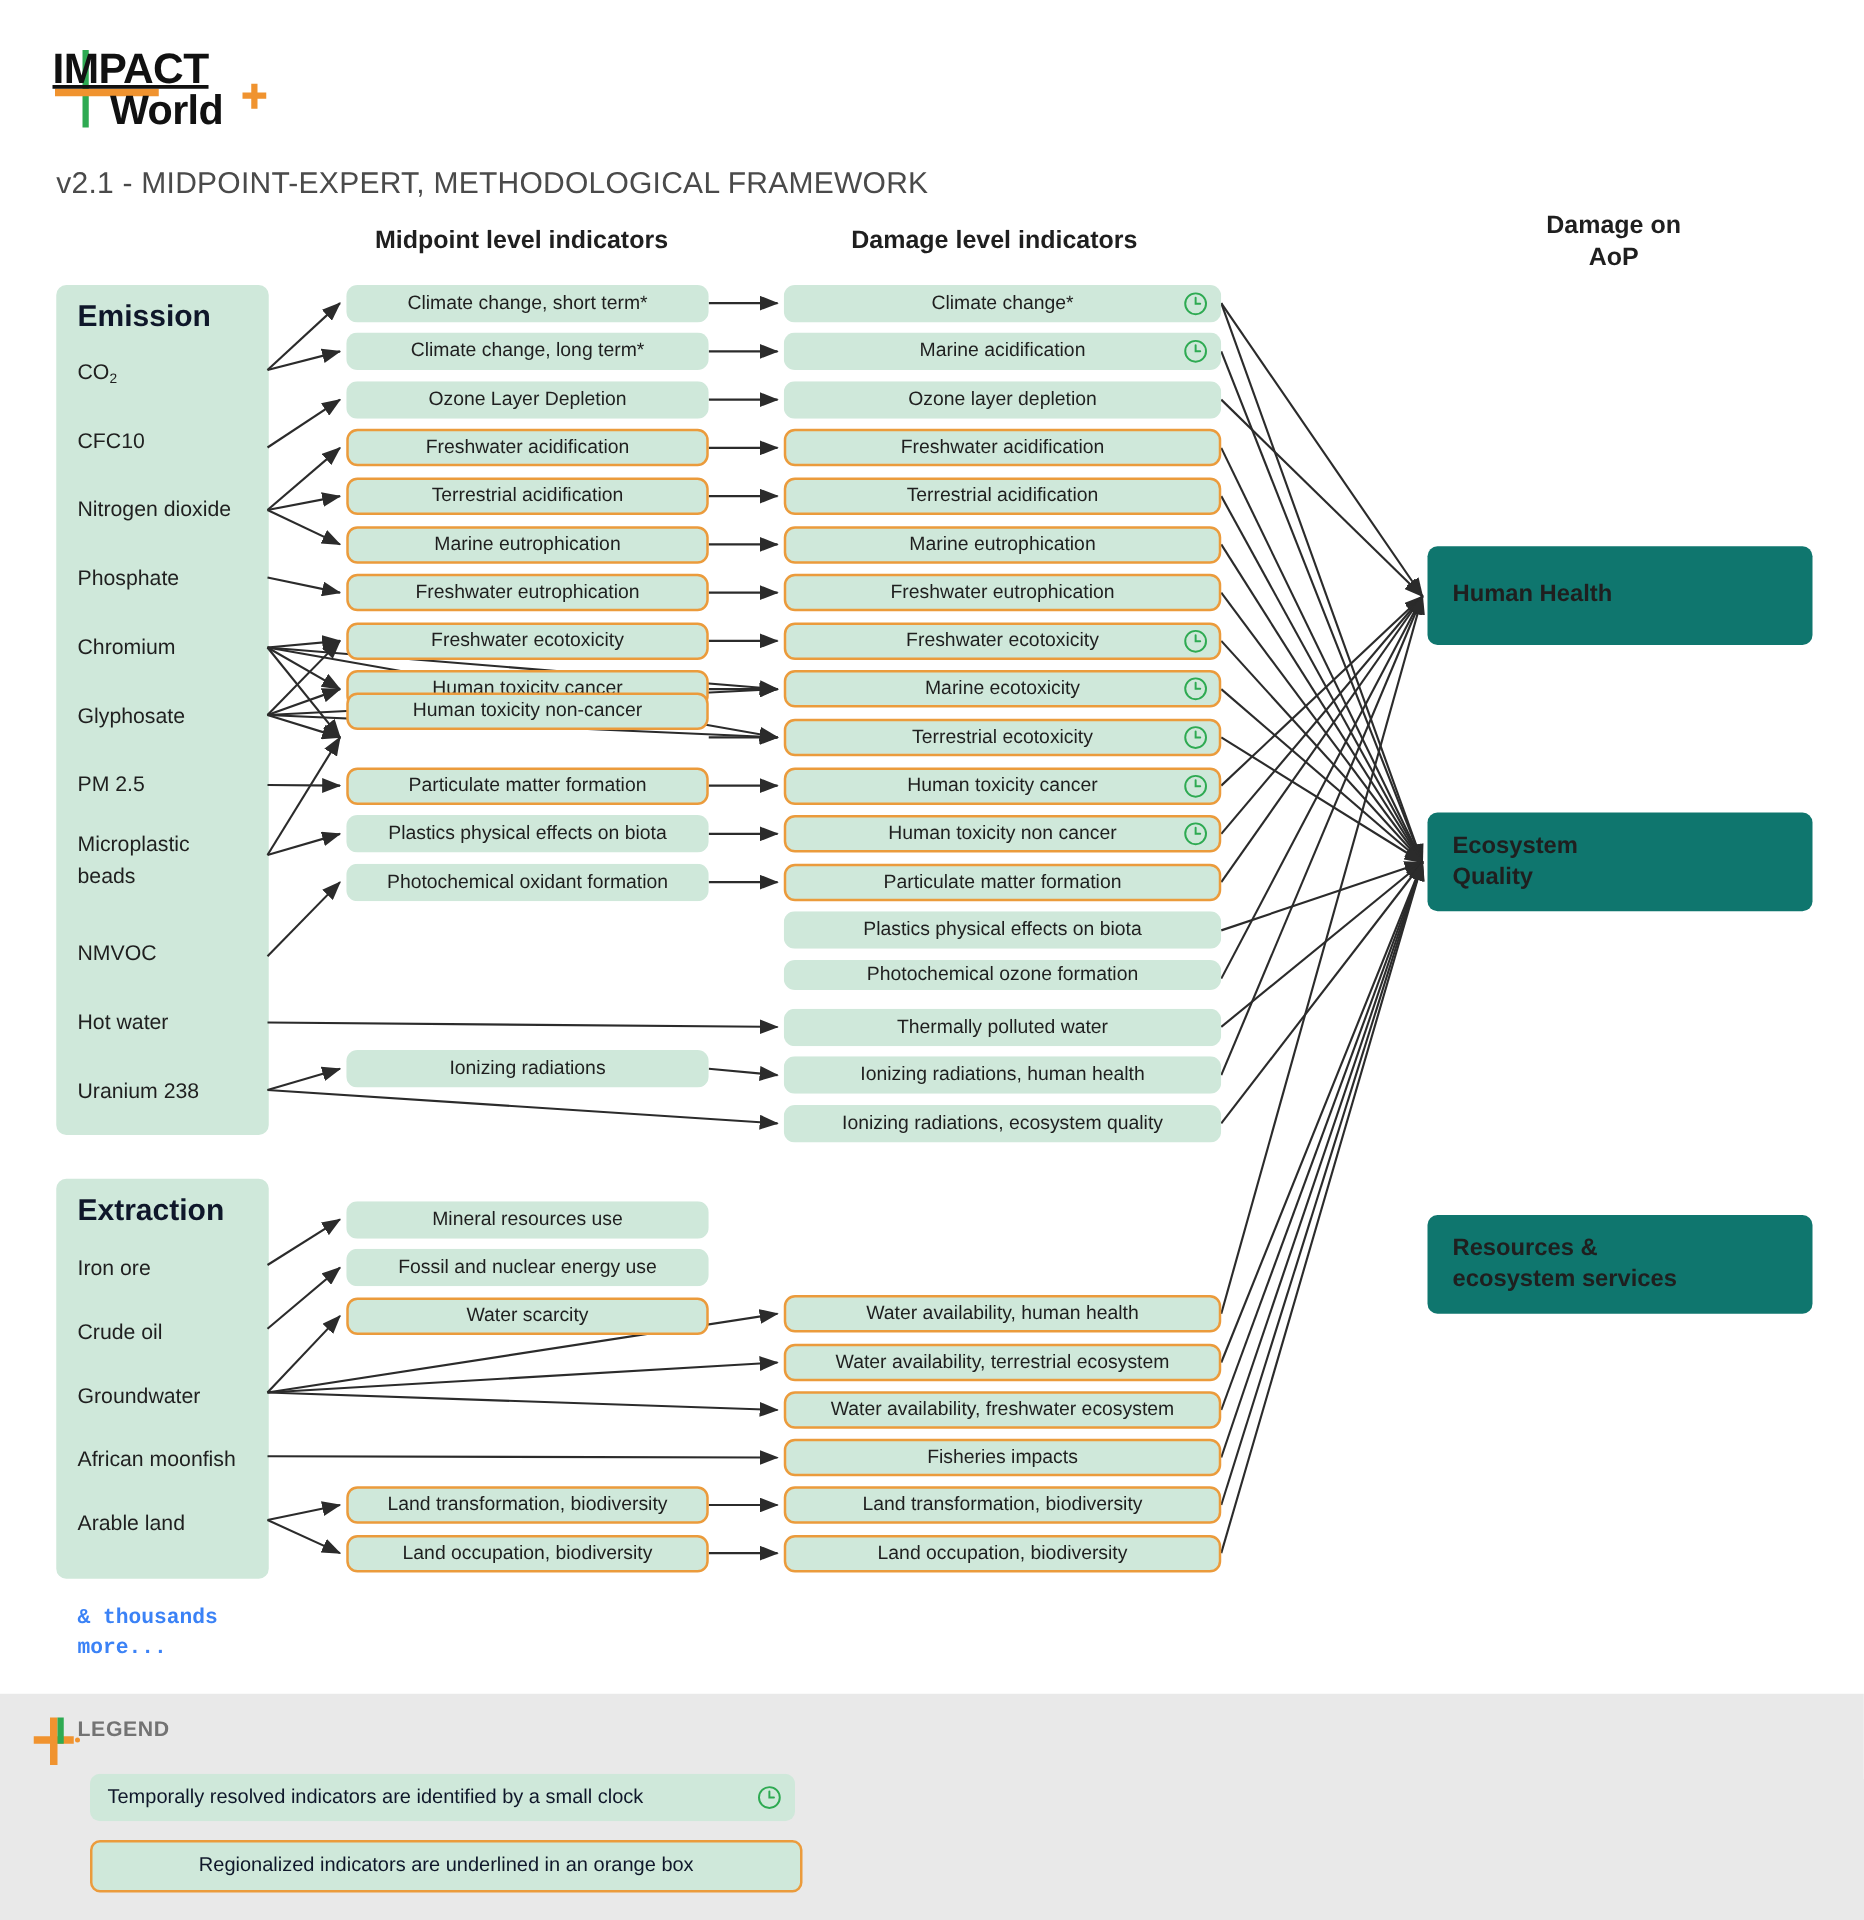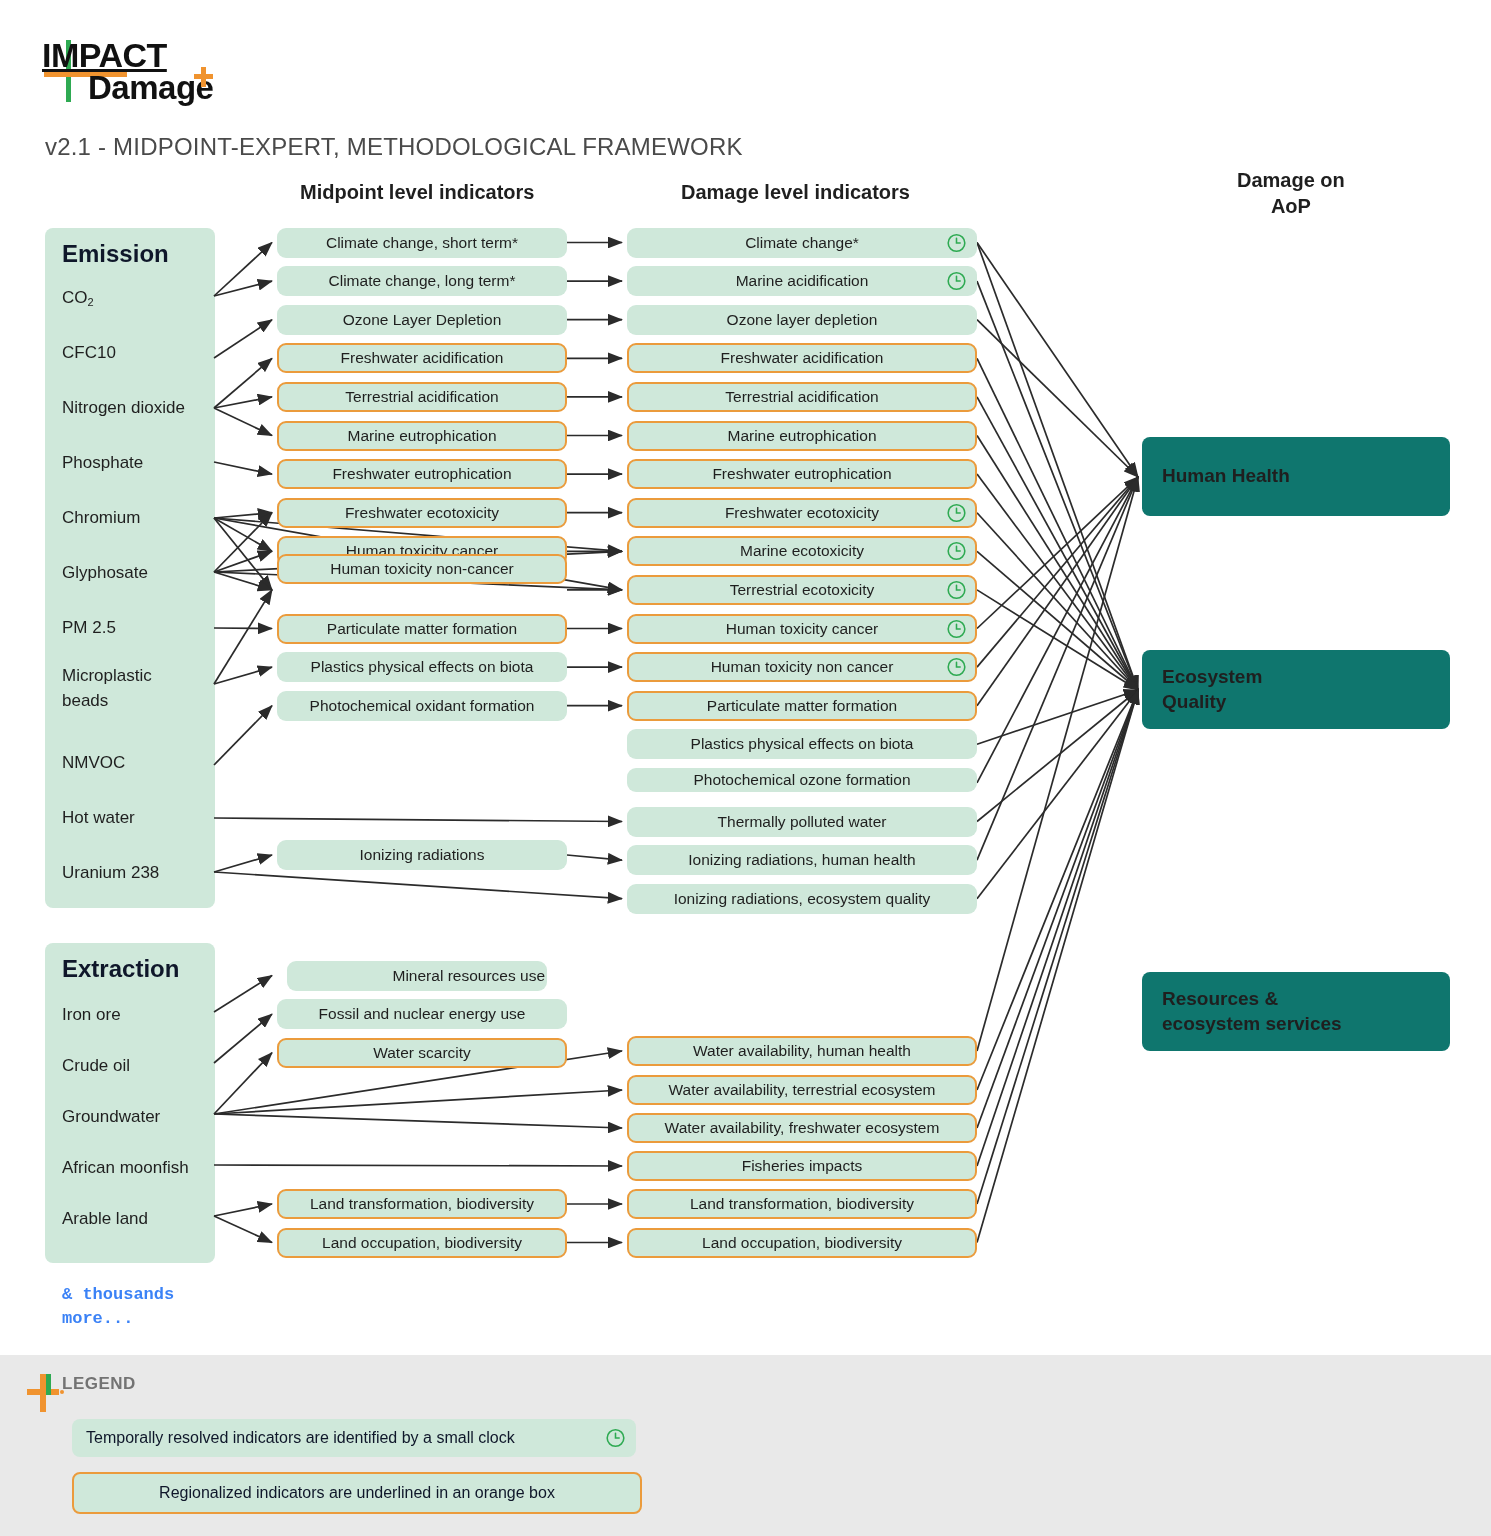--- a/index.html
+++ b/index.html
@@ -113,21 +113,21 @@
 </style>
 </head>
 <body>
 
 <div class="root">
 
   <div class="logo">
     <div class="mbar"></div>
     <div class="ubar"></div>
     <div class="l1">IMPACT</div>
-    <div class="l2">Damage</div>
+    <div class="l2">World</div>
     <div class="plusv"></div>
     <div class="plush"></div>
   </div>
 
   <div class="subtitle">v2.1 - MIDPOINT-EXPERT, METHODOLOGICAL FRAMEWORK</div>
 
   <div class="colhead" id="head-mid">Midpoint level indicators</div>
   <div class="colhead" id="head-dam">Damage level indicators</div>
   <div class="colhead" id="head-aop" style="white-space:pre-line">Damage on
 AoP</div>
@@ -276,21 +276,21 @@
       </div>
       <div class="ibox" style="left: 277px; top: 652.1px; width: 290px; height: 30px;">
         <span class="lbl">Plastics physical effects on biota</span>
       </div>
       <div class="ibox" style="left: 277px; top: 690.7px; width: 290px; height: 30px;">
         <span class="lbl">Photochemical oxidant formation</span>
       </div>
       <div class="ibox" style="left: 277px; top: 840px; width: 290px; height: 30px;">
         <span class="lbl">Ionizing radiations</span>
       </div>
-      <div class="ibox" style="left: 287px; top: 960.5px; width: 260px; height: 30px; justify-content: flex-end;">
+      <div class="ibox" style="left: 277px; top: 960.5px; width: 290px; height: 30px;">
         <span class="lbl">Mineral resources use</span>
       </div>
       <div class="ibox" style="left: 277px; top: 999.1px; width: 290px; height: 30px;">
         <span class="lbl">Fossil and nuclear energy use</span>
       </div>
       <div class="ibox regional" style="left: 277px; top: 1037.7px; width: 290px; height: 30px;">
         <span class="lbl">Water scarcity</span>
       </div>
       <div class="ibox regional" style="left: 277px; top: 1189px; width: 290px; height: 30px;">
         <span class="lbl">Land transformation, biodiversity</span>

